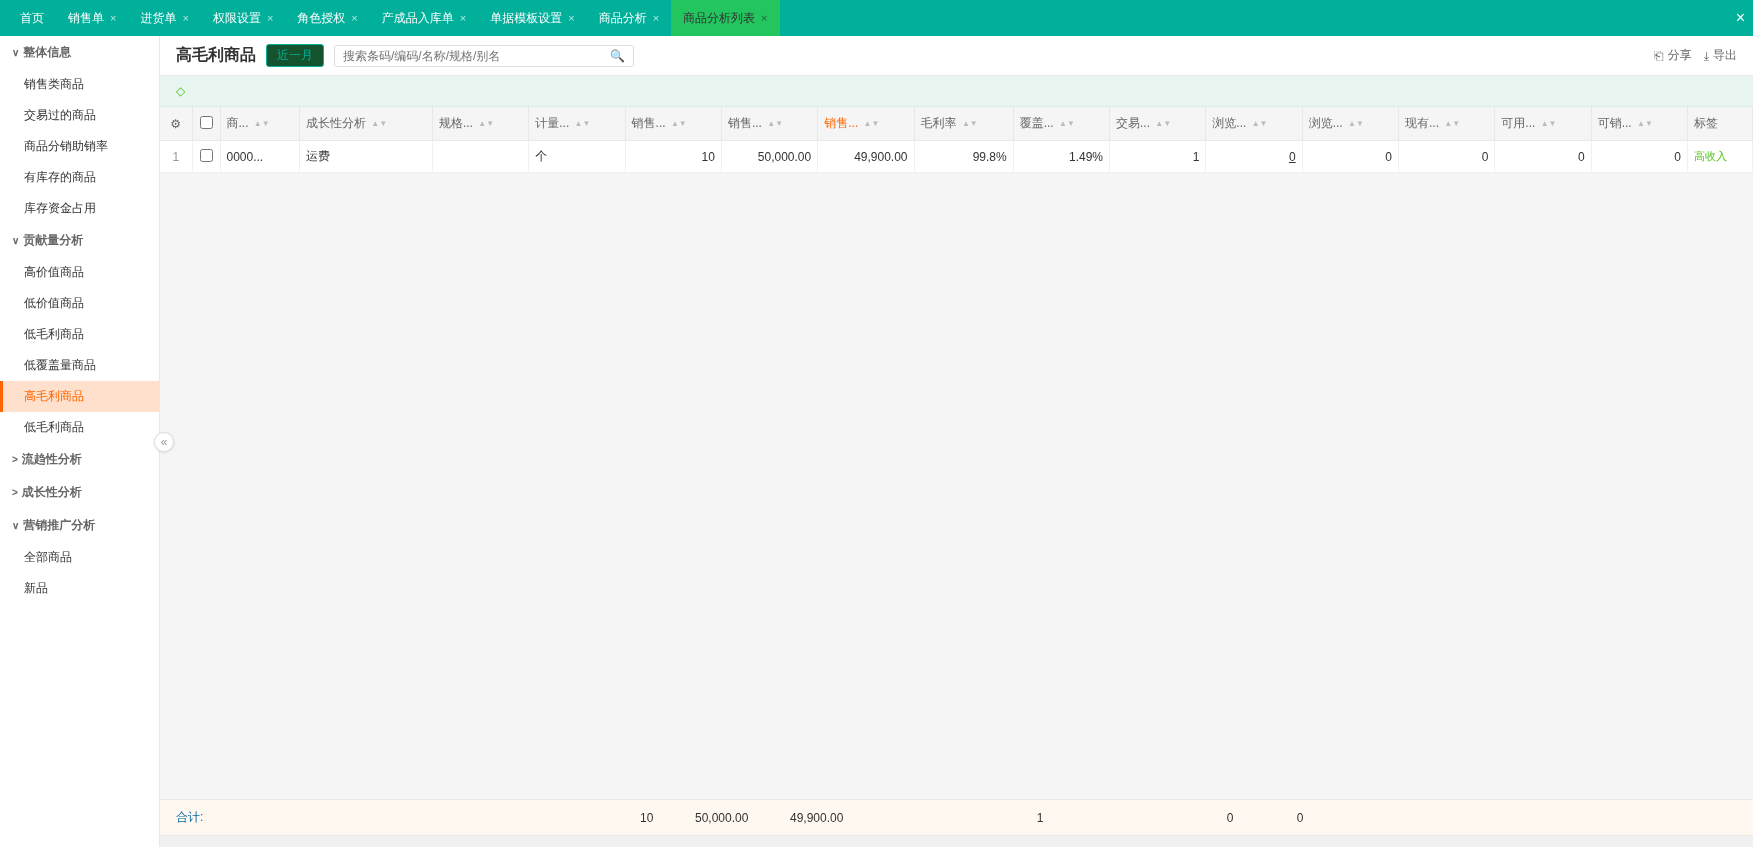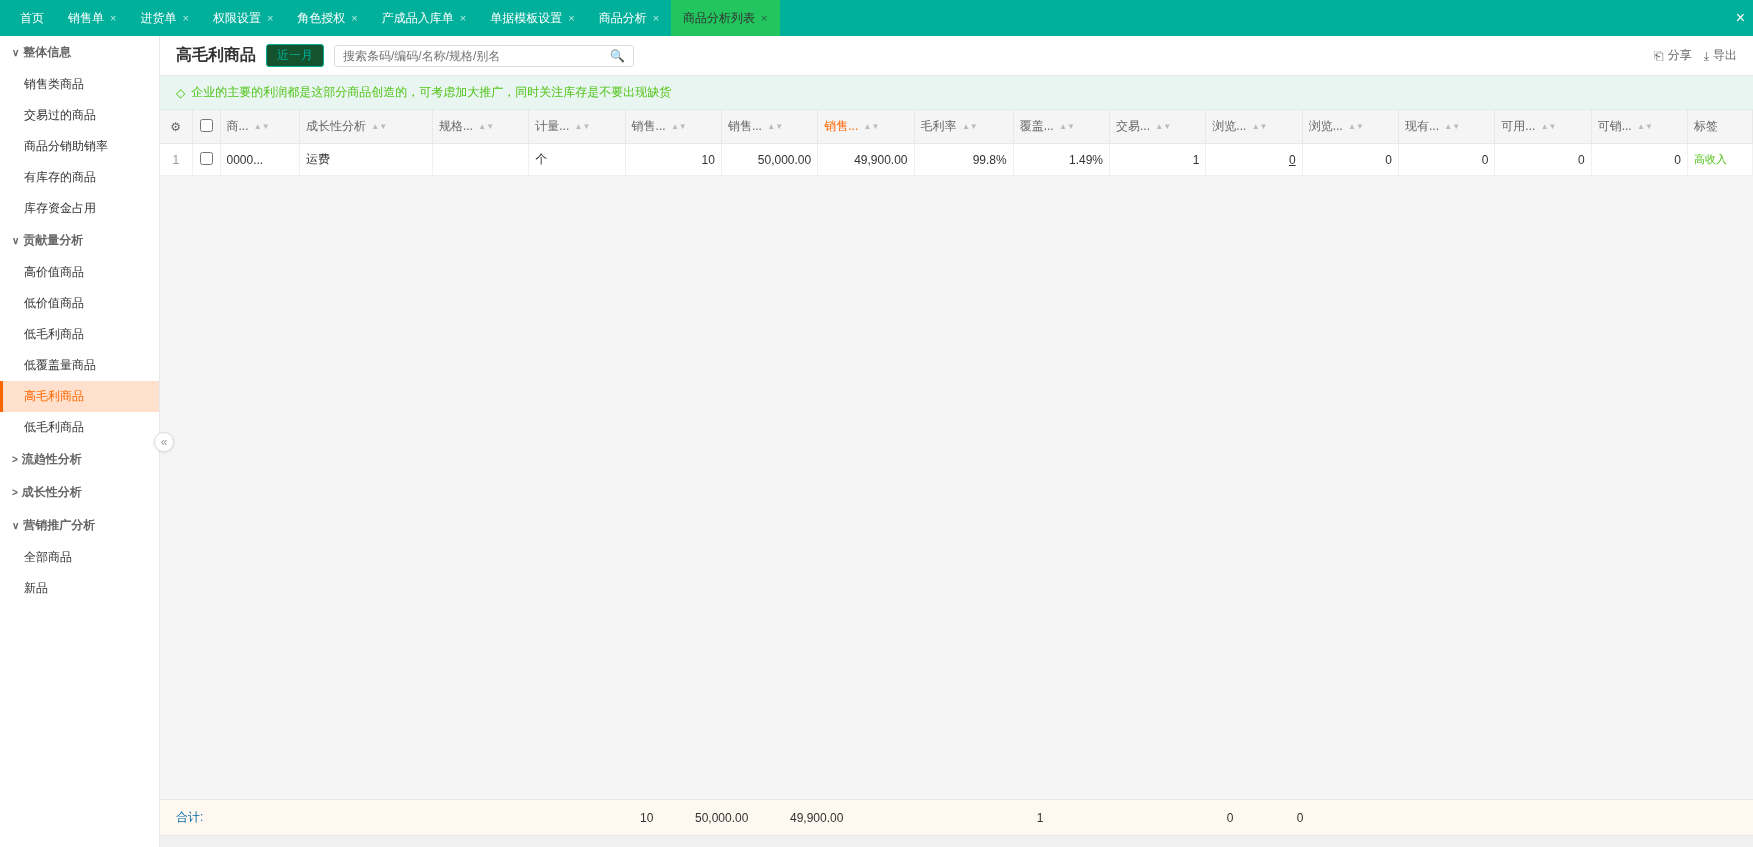--- a/index.html
+++ b/index.html
@@ -388,21 +388,20 @@
         </div>
         <div class="header-btn">
           <span>⤓</span>
           <span>导出</span>
         </div>
       </div>
     </div>
 
     <div class="info-bar">
       <span>◇</span>
-      <span>企业的主要的利润都是这部分商品创造的，可考虑加大推广，同时关注库存是不要出现缺货</span>
     </div>
 
     <div class="table-container">
       <table>
         <thead>
           <tr>
             <th class="settings-col" style="text-align:center;">
               <span>⚙</span>
             </th>
             <th class="checkbox-col">

